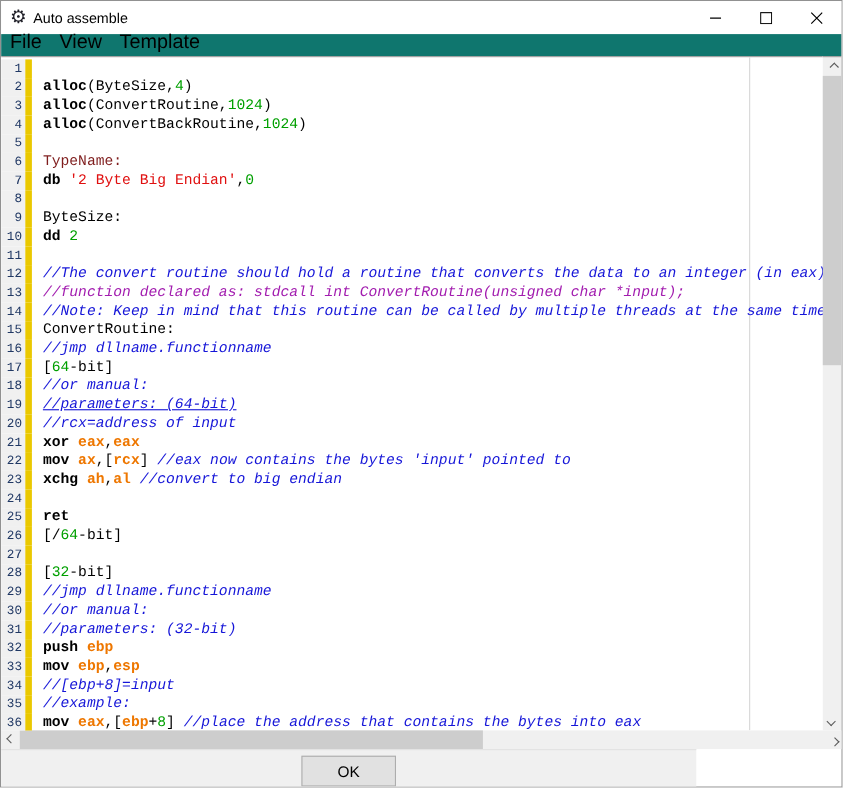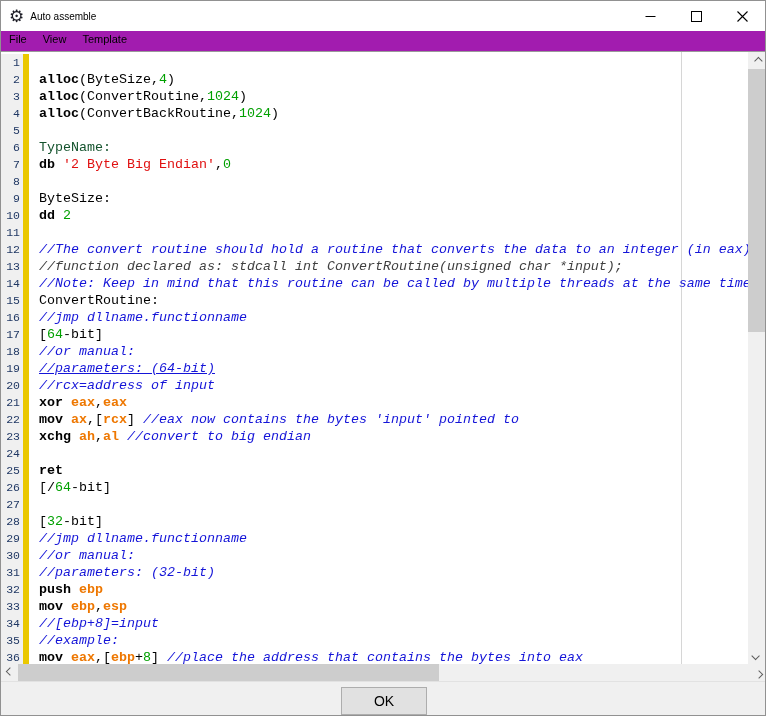--- a/index.html
+++ b/index.html
@@ -6,25 +6,25 @@
   html,body { background:#d9d9d9; }
   .window {
     position:relative; width:766px; height:716px;
     background:#ffffff; border:1px solid #919191; overflow:hidden;
     font-family:"Liberation Sans", sans-serif;
   }
   
   .titlebar { height:30px; display:flex; align-items:center; background:#fff; }
   .app-icon { margin-left:8px; font-size:17px; line-height:17px; color:#1d1d26;
               font-family:"DejaVu Sans", sans-serif; }
-  .title { margin-left:6px; font-size:10px; color:#000; }
+  .title { margin-left:6px; font-size:13px; color:#000; }
   .win-controls { margin-left:auto; display:flex; height:100%; }
   .win-btn { width:46px; height:100%; display:flex; align-items:center; justify-content:center; }
   
-  .menubar { height:20px; display:flex; align-items:flex-start; background:#a21caf; font-size:11px; color:#000; }
+  .menubar { height:20px; display:flex; align-items:flex-end; background:#0f766e; font-size:18px; color:#000; }
   .menu-item { padding:2px 8px; }
   
   .editor {
     position:absolute; top:50px; left:0; width:747px; height:613px;
     background:#fff; border-top:1px solid #9a9a9a; overflow:hidden;
   }
   .margin-line { position:absolute; top:0; bottom:0; left:680px; width:1px; background:var(--margin-line,#d6d6d6); z-index:0; }
   .code-lines { position:relative; padding-top:2px; }
   .row { position:relative; z-index:1; display:flex; height:17px; line-height:17px;
          font-family:"Liberation Mono", monospace; font-size:13.33px; white-space:pre; }
@@ -41,21 +41,21 @@
   .vthumb { position:absolute; top:17px; left:0; width:17px; height:263px; background:#cdcdcd; }
   .sb-btn { position:absolute; width:17px; height:17px; display:flex; align-items:center; justify-content:center; }
   .hscroll { position:absolute; top:663px; left:0; width:766px; height:17px; background:#f0f0f0; }
   .hthumb { position:absolute; left:17px; top:0; width:421px; height:17px; background:#cdcdcd; }
   .chev { display:inline-block; width:6px; height:6px; border-left:1.2px solid #5c5c5c; border-bottom:1.2px solid #5c5c5c; }
   .chev-up    { transform:rotate(135deg) translate(-1px,-1px); }
   .chev-down  { transform:rotate(-45deg) translate(-1px,-1px); }
   .chev-left  { transform:rotate(45deg)  translate(-1px,-1px); }
   .chev-right { transform:rotate(225deg) translate(-1px,-1px); }
   
-  .footer { position:absolute; top:680px; left:0; width:766px; height:36px;
+  .footer { position:absolute; top:680px; left:0; width:632px; height:36px;
             background:#f0f0f0; border-top:1px solid #e2e2e2; }
   .ok-btn { position:absolute; left:calc(50% - 43px); top:5px; width:86px; height:28px;
             background:#e1e1e1; border:1px solid #adadad; font-size:14px; color:#000;
             display:flex; align-items:center; justify-content:center;
             font-family:"Liberation Sans", sans-serif; }
 </style>
 </head>
 <body>
 
 <div class="window">
@@ -89,28 +89,28 @@
   </div>
 
   <div class="editor">
     <div class="margin-line"></div>
     <div class="code-lines">
         <div class="row"><span class="ln">1</span><span class="mark"></span></div>
         <div class="row"><span class="ln">2</span><span class="mark"></span><span class="code"><span class="tk-i" style="color: rgb(0, 0, 0);">alloc</span><span class="tk-p" style="color: rgb(0, 0, 0);">(ByteSize,</span><span class="tk-n" style="color: rgb(0, 160, 0);">4</span><span class="tk-p" style="color: rgb(0, 0, 0);">)</span></span></div>
         <div class="row"><span class="ln">3</span><span class="mark"></span><span class="code"><span class="tk-i" style="color: rgb(0, 0, 0);">alloc</span><span class="tk-p" style="color: rgb(0, 0, 0);">(ConvertRoutine,</span><span class="tk-n" style="color: rgb(0, 160, 0);">1024</span><span class="tk-p" style="color: rgb(0, 0, 0);">)</span></span></div>
         <div class="row"><span class="ln">4</span><span class="mark"></span><span class="code"><span class="tk-i" style="color: rgb(0, 0, 0);">alloc</span><span class="tk-p" style="color: rgb(0, 0, 0);">(ConvertBackRoutine,</span><span class="tk-n" style="color: rgb(0, 160, 0);">1024</span><span class="tk-p" style="color: rgb(0, 0, 0);">)</span></span></div>
         <div class="row"><span class="ln">5</span><span class="mark"></span><span class="code"></span></div>
-        <div class="row"><span class="ln">6</span><span class="mark"></span><span class="code"><span class="tk-p" style="color: #14532d;">TypeName:</span></span></div>
+        <div class="row"><span class="ln">6</span><span class="mark"></span><span class="code"><span class="tk-p" style="color: #7f1d1d;">TypeName:</span></span></div>
         <div class="row"><span class="ln">7</span><span class="mark"></span><span class="code"><span class="tk-i" style="color: rgb(0, 0, 0);">db</span><span class="tk-p" style="color: rgb(0, 0, 0);"> </span><span class="tk-s" style="color: rgb(224, 16, 16);">'2 Byte Big Endian'</span><span class="tk-p" style="color: rgb(0, 0, 0);">,</span><span class="tk-n" style="color: rgb(0, 160, 0);">0</span></span></div>
         <div class="row"><span class="ln">8</span><span class="mark"></span><span class="code"></span></div>
         <div class="row"><span class="ln">9</span><span class="mark"></span><span class="code"><span class="tk-p" style="color: rgb(0, 0, 0);">ByteSize:</span></span></div>
         <div class="row"><span class="ln">10</span><span class="mark"></span><span class="code"><span class="tk-i" style="color: rgb(0, 0, 0);">dd</span><span class="tk-p" style="color: rgb(0, 0, 0);"> </span><span class="tk-n" style="color: rgb(0, 160, 0);">2</span></span></div>
         <div class="row"><span class="ln">11</span><span class="mark"></span><span class="code"></span></div>
         <div class="row"><span class="ln">12</span><span class="mark"></span><span class="code"><span class="tk-c" style="color: rgb(21, 21, 216); font-family: Liberation Mono, monospace;">//The convert routine should hold a routine that converts the data to an integer (in eax)</span></span></div>
-        <div class="row"><span class="ln">13</span><span class="mark"></span><span class="code"><span class="tk-c" style="color: #404040;">//function declared as: stdcall int ConvertRoutine(unsigned char *input);</span></span></div>
+        <div class="row"><span class="ln">13</span><span class="mark"></span><span class="code"><span class="tk-c" style="color: #a21caf;">//function declared as: stdcall int ConvertRoutine(unsigned char *input);</span></span></div>
         <div class="row"><span class="ln">14</span><span class="mark"></span><span class="code"><span class="tk-c" style="color: rgb(21, 21, 216);">//Note: Keep in mind that this routine can be called by multiple threads at the same time</span></span></div>
         <div class="row"><span class="ln">15</span><span class="mark"></span><span class="code"><span class="tk-p" style="color: rgb(0, 0, 0);">ConvertRoutine:</span></span></div>
         <div class="row"><span class="ln">16</span><span class="mark"></span><span class="code"><span class="tk-c" style="color: rgb(21, 21, 216);">//jmp dllname.functionname</span></span></div>
         <div class="row"><span class="ln">17</span><span class="mark"></span><span class="code"><span class="tk-p" style="color: rgb(0, 0, 0);">[</span><span class="tk-n" style="color: rgb(0, 160, 0);">64</span><span class="tk-p" style="color: rgb(0, 0, 0);">-bit]</span></span></div>
         <div class="row"><span class="ln">18</span><span class="mark"></span><span class="code"><span class="tk-c" style="color: rgb(21, 21, 216);">//or manual:</span></span></div>
         <div class="row"><span class="ln">19</span><span class="mark"></span><span class="code"><span class="tk-c" style="color: rgb(21, 21, 216); text-decoration: underline;">//parameters: (64-bit)</span></span></div>
         <div class="row"><span class="ln">20</span><span class="mark"></span><span class="code"><span class="tk-c" style="color: rgb(21, 21, 216);">//rcx=address of input</span></span></div>
         <div class="row"><span class="ln">21</span><span class="mark"></span><span class="code"><span class="tk-i" style="color: rgb(0, 0, 0);">xor</span><span class="tk-p" style="color: rgb(0, 0, 0);"> </span><span class="tk-r" style="color: rgb(238, 119, 0);">eax</span><span class="tk-p" style="color: rgb(0, 0, 0);">,</span><span class="tk-r" style="color: rgb(238, 119, 0);">eax</span></span></div>
         <div class="row"><span class="ln">22</span><span class="mark"></span><span class="code"><span class="tk-i" style="color: rgb(0, 0, 0);">mov</span><span class="tk-p" style="color: rgb(0, 0, 0);"> </span><span class="tk-r" style="color: rgb(238, 119, 0);">ax</span><span class="tk-p" style="color: rgb(0, 0, 0);">,[</span><span class="tk-r" style="color: rgb(238, 119, 0);">rcx</span><span class="tk-p" style="color: rgb(0, 0, 0);">] </span><span class="tk-c" style="color: rgb(21, 21, 216);">//eax now contains the bytes 'input' pointed to</span></span></div>
         <div class="row"><span class="ln">23</span><span class="mark"></span><span class="code"><span class="tk-i" style="color: rgb(0, 0, 0);">xchg</span><span class="tk-p" style="color: rgb(0, 0, 0);"> </span><span class="tk-r" style="color: rgb(238, 119, 0);">ah</span><span class="tk-p" style="color: rgb(0, 0, 0);">,</span><span class="tk-r" style="color: rgb(238, 119, 0);">al</span><span class="tk-p" style="color: rgb(0, 0, 0);"> </span><span class="tk-c" style="color: rgb(21, 21, 216);">//convert to big endian</span></span></div>

